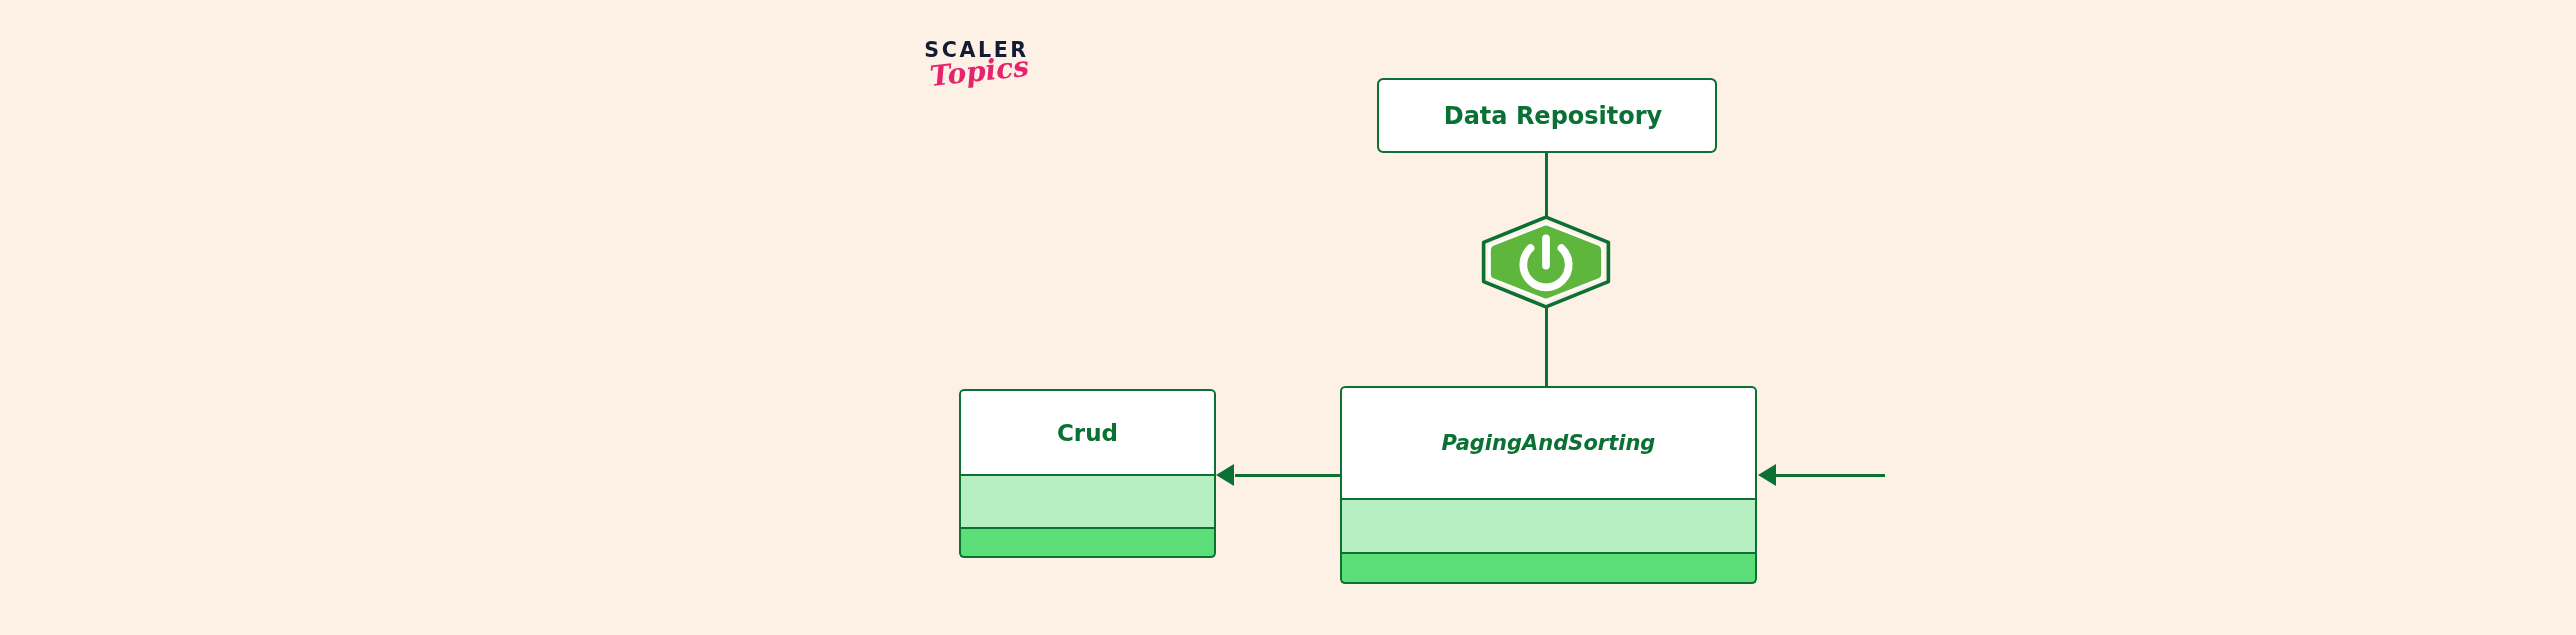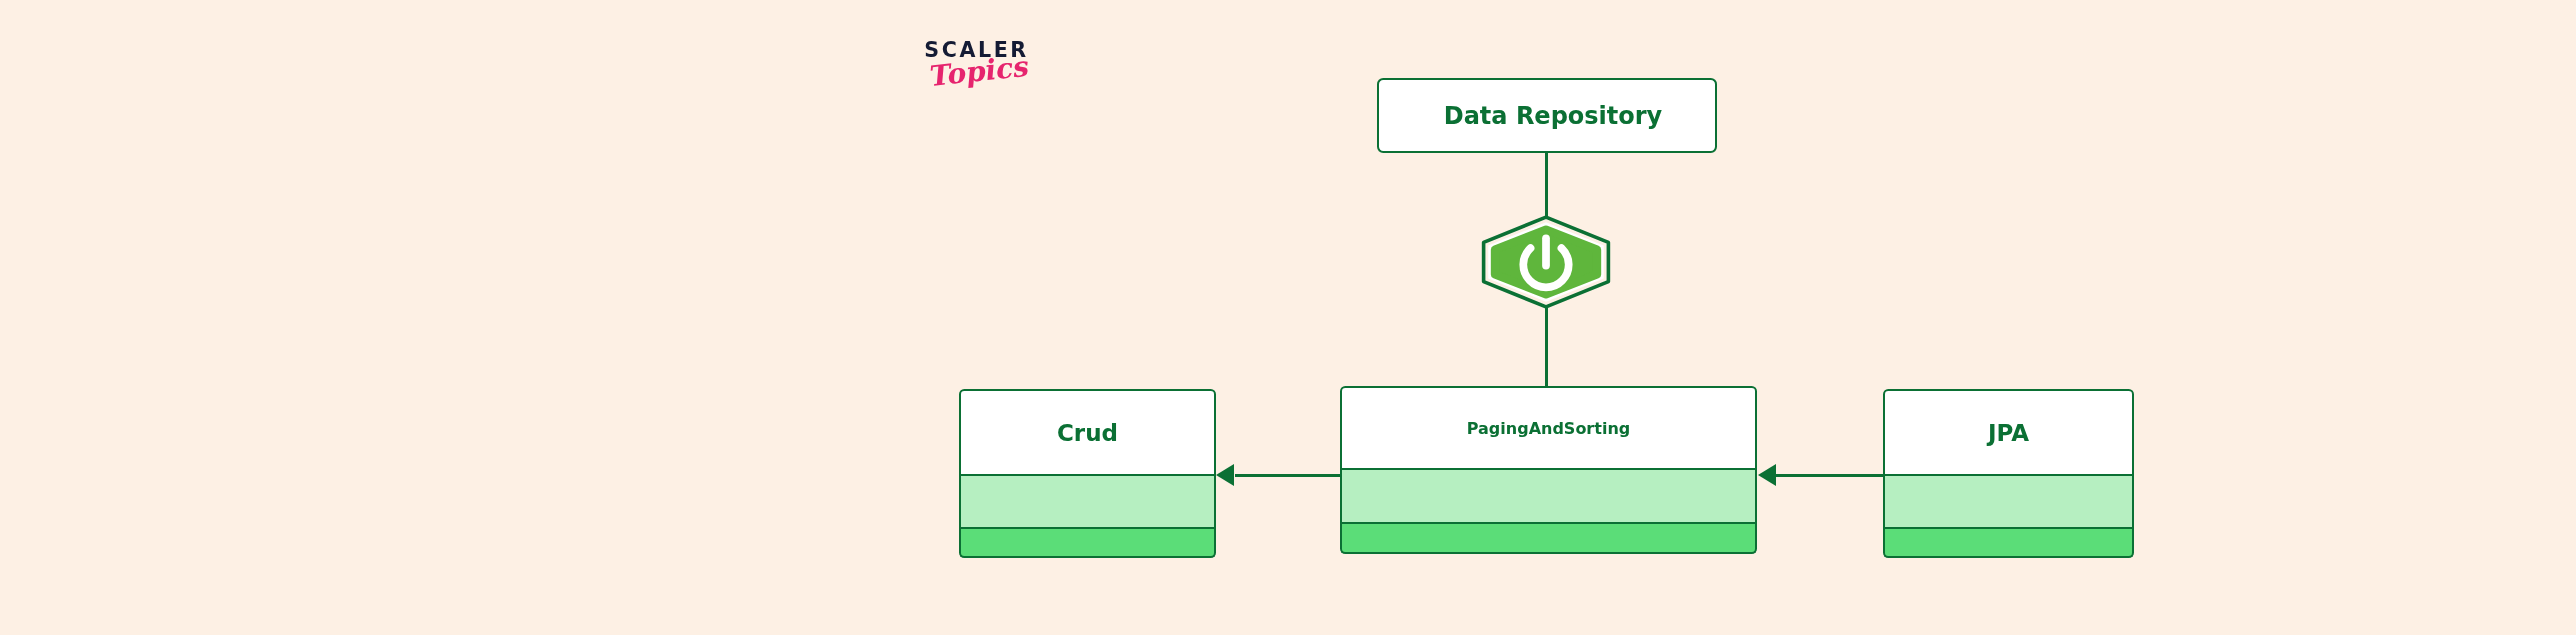--- a/index.html
+++ b/index.html
@@ -110,30 +110,25 @@
 
   <div class="vline" style="left:1545px;top:305px;height:87px;"></div>
 
   <div class="node" style="left:959px;top:389px;width:257px;">
     <div class="title" style="height:87px;font-size:23px;">Crud</div>
     <div class="band-light" style="height:53px;"></div>
     <div class="band-solid" style="height:29px;"></div>
   </div>
 
   <div class="node" style="left:1340px;top:386px;width:417px;">
-    <div class="title" style="height:84px;font-size:16px;">PagingAndSorting</div>
+    <div class="title" style="height:114px;font-size:21px;font-style:italic;">PagingAndSorting</div>
     <div class="band-light" style="height:54px;"></div>
     <div class="band-solid" style="height:30px;"></div>
   </div>
 
-  <div class="node" style="left:1883px;top:389px;width:251px;">
-    <div class="title" style="height:87px;font-size:23px;">JPA</div>
-    <div class="band-light" style="height:53px;"></div>
-    <div class="band-solid" style="height:29px;"></div>
-  </div>
 
   <div class="hline" style="left:1235px;top:474px;width:107px;"></div>
   <div class="arrowhead" style="left:1216px;top:464px;"></div>
 
   <div class="hline" style="left:1776px;top:474px;width:109px;"></div>
   <div class="arrowhead" style="left:1758px;top:464px;"></div>
 
 </div>
 
 

